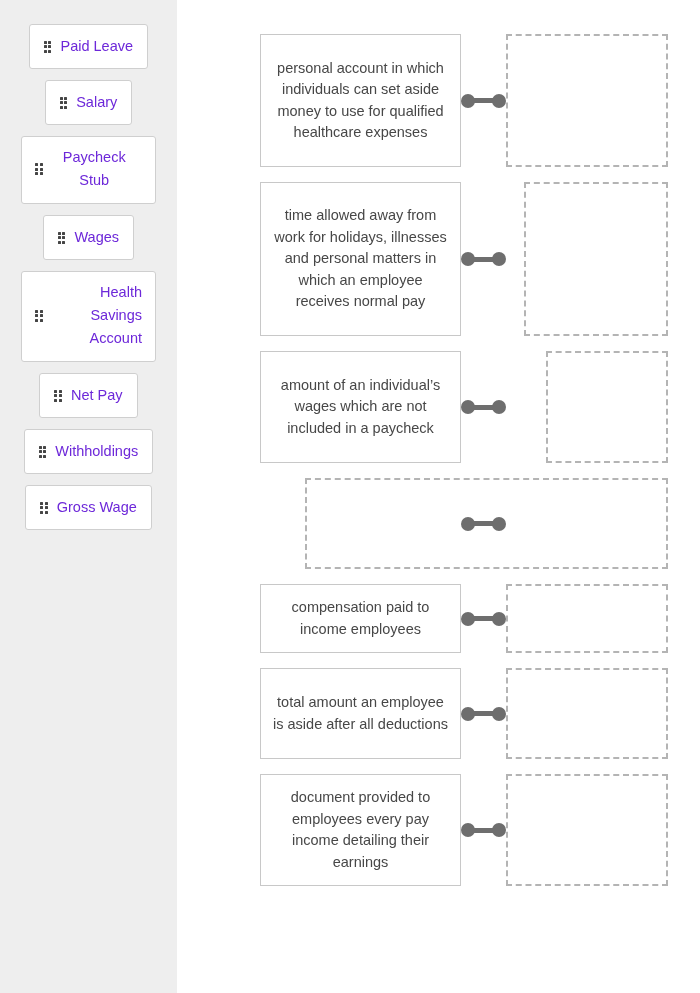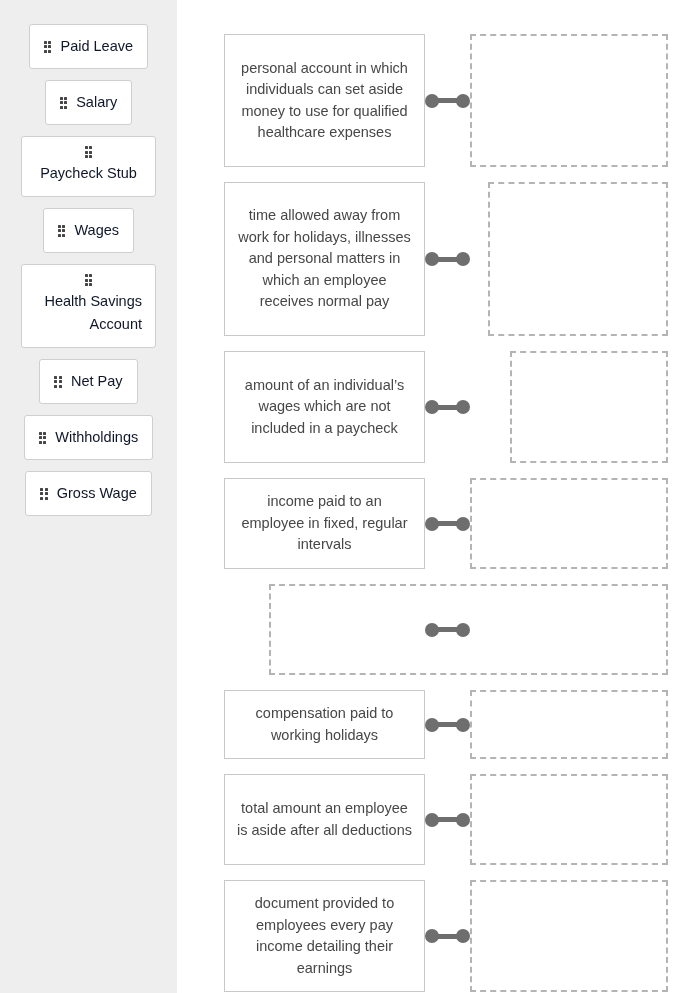--- a/index.html
+++ b/index.html
@@ -32,36 +32,35 @@
     display: flex;
     flex-direction: column;
     align-items: center;
     gap: 11px;
   }
 
   .term-chip {
     background: #ffffff;
     border: 1px solid #cfcfcf;
     border-radius: 3px;
-    color: #0f172a;
+    color: #6d28d9;
     font-size: 14.5px;
     line-height: 23px;
     padding: 10px 14px;
     cursor: move;
     display: flex;
     align-items: center;
     justify-content: center;
     gap: 9px;
     text-align: center;
   }
   
   .term-chip.inline { flex-direction: row; }
   
   .term-chip.stacked {
-    flex-direction: column;
     gap: 4px;
     align-items: stretch;
     width: 135px;
     padding: 9px 13px 11px 13px;
   }
   .term-chip.stacked .drag-handle { align-self: center; }
   .term-chip.stacked .term-label { text-align: right; }
   .term-chip.stacked.center-label .term-label { text-align: center; }
 
   .term-label { white-space: normal; }
@@ -104,20 +103,21 @@
     display: flex;
     flex-direction: column;
     gap: 15px;
     overflow: hidden;
   }
 
   .match-row {
     display: flex;
     align-items: stretch;
     position: relative;
+    margin-left: 36px;
   }
 
   .definition-card {
     width: 201px;
     min-width: 201px;
     border: 1px solid #c8c8c8;
     background: #ffffff;
     color: #474747;
     font-size: 14.5px;
     line-height: 21.5px;
@@ -311,41 +311,32 @@
     <div class="match-row h3">
       <div class="definition-card">amount of an individual’s wages which are not included in a paycheck</div>
       <div class="connector">
         <span class="knob left"></span>
           <span class="bar"></span>
           <span class="knob right"></span>
       </div>
       <div class="drop-zone"></div>
     </div>
 
-    <div class="match-row h4">
-      <div class="definition-card">income paid to an employee in fixed, regular intervals</div>
-      <div class="connector">
-        <span class="knob left"></span>
-          <span class="bar"></span>
-          <span class="knob right"></span>
-      </div>
-      <div class="drop-zone"></div>
-    </div>
 
     <div class="match-row h5">
       <div class="connector">
         <span class="knob left"></span>
           <span class="bar"></span>
           <span class="knob right"></span>
       </div>
       <div class="drop-zone"></div>
     </div>
 
     <div class="match-row h6">
-      <div class="definition-card">compensation paid to working holidays</div>
+      <div class="definition-card">compensation paid to income employees</div>
       <div class="connector">
         <span class="knob left"></span>
           <span class="bar"></span>
           <span class="knob right"></span>
       </div>
       <div class="drop-zone"></div>
     </div>
 
     <div class="match-row h7">
       <div class="definition-card">total amount an employee is aside after all deductions</div>

